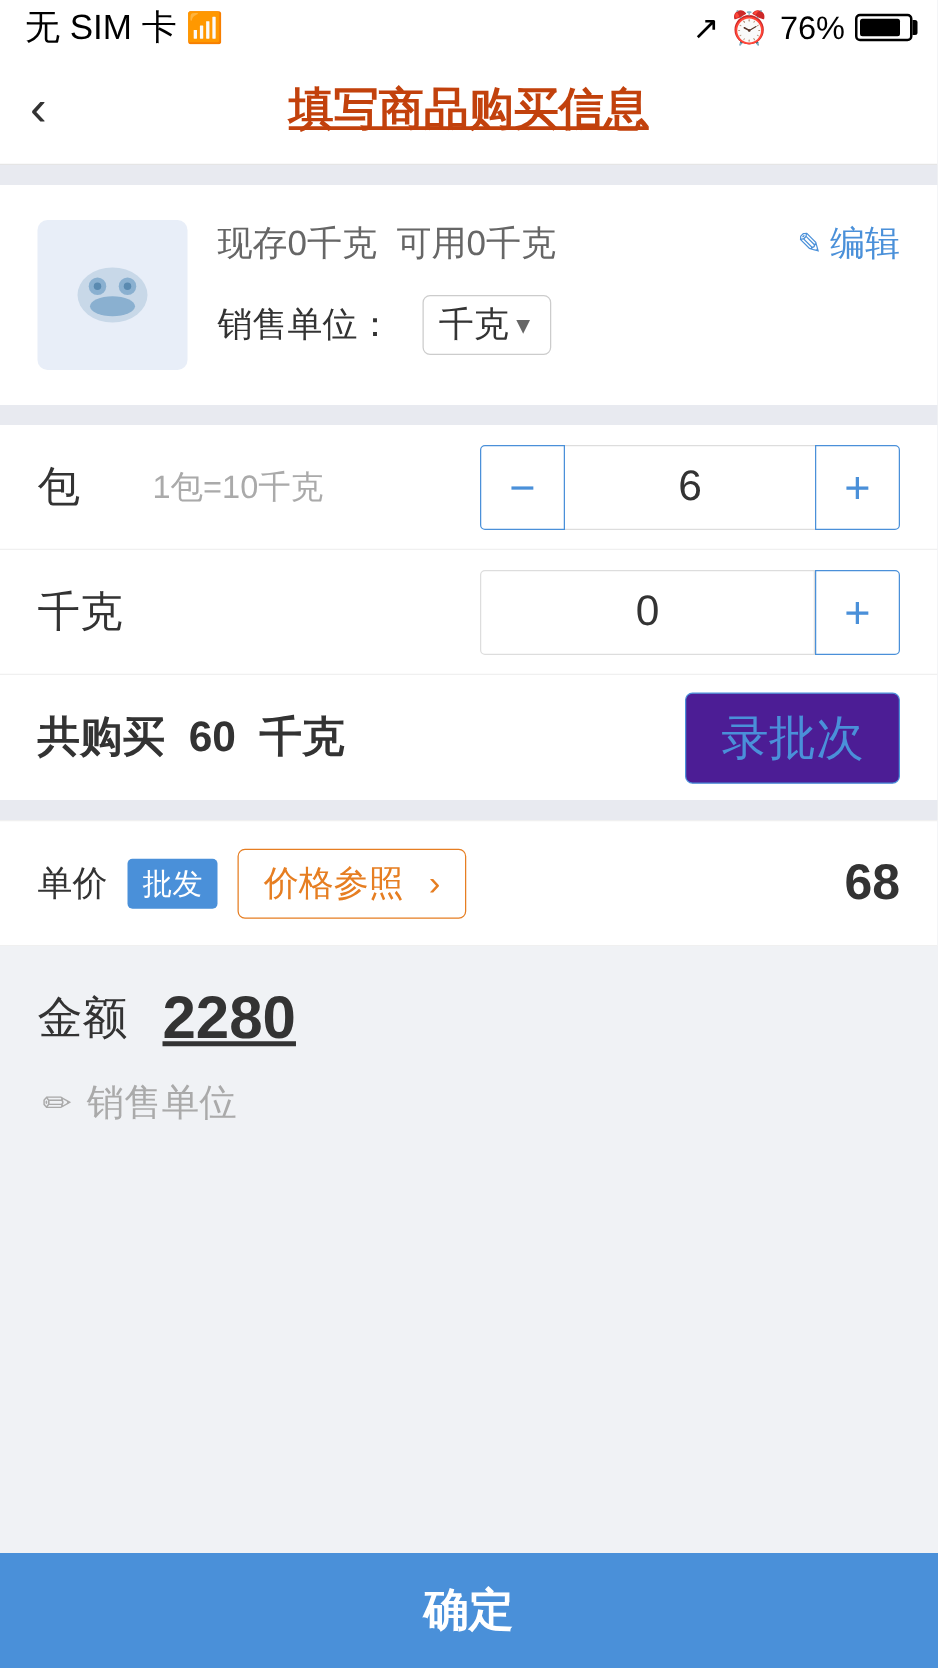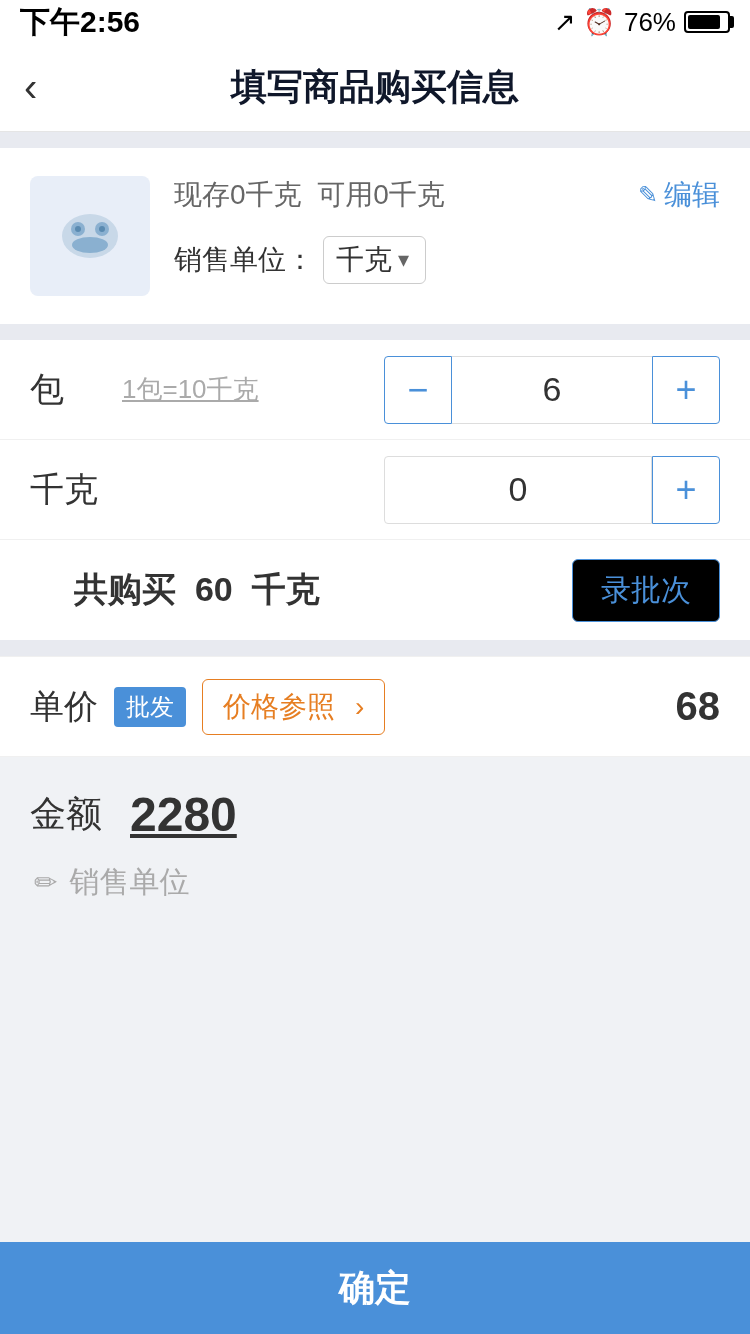--- a/index.html
+++ b/index.html
@@ -66,21 +66,22 @@
     .nav-back {
       position: absolute;
       left: 24px;
       font-size: 40px;
       color: #333;
       cursor: pointer;
     }
     .nav-title {
       font-size: 36px;
       font-weight: 600;
-      color: #0f172a;
+      color: #c2410c;
+      text-decoration: underline;
     }
 
     
     .divider {
       height: 16px;
       background: #e8eaf0;
     }
 
     
     .product-card {
@@ -111,21 +112,21 @@
       margin-bottom: 10px;
     }
     .product-stock {
       font-size: 28px;
       color: #666;
       margin-bottom: 22px;
     }
     .product-unit-row {
       display: flex;
       align-items: center;
-      gap: 9px;
+      gap: 24px;
       font-size: 28px;
       color: #333;
     }
     .unit-dropdown {
       border: 1px solid #ccc;
       border-radius: 6px;
       padding: 4px 16px 4px 12px;
       font-size: 28px;
       color: #333;
       background: #fff;
@@ -166,21 +167,20 @@
     .input-label {
       font-size: 34px;
       color: #333;
       min-width: 80px;
     }
     .input-hint {
       font-size: 26px;
       color: #aaa;
       margin-left: 12px;
       flex: 1;
-      text-decoration: underline;
     }
     .input-controls {
       display: flex;
       align-items: center;
       gap: 0;
     }
     .ctrl-btn {
       width: 68px;
       height: 68px;
       border: 1.5px solid #4a90d9;
@@ -228,54 +228,53 @@
     .summary-section {
       background: #fff;
       margin-top: 0;
     }
     .summary-row {
       display: flex;
       align-items: center;
       justify-content: space-between;
       padding: 0 30px;
       height: 100px;
-      margin-left: 44px;
     }
     .summary-text {
       font-size: 34px;
       color: #333;
     }
     .summary-text span {
       font-weight: 600;
     }
     .batch-btn {
       border: 1.5px solid #4a90d9;
       color: #4a90d9;
-      background: #000000;
+      background: #4c1d95;
       border-radius: 6px;
       padding: 10px 28px;
-      font-size: 30px;
+      font-size: 38px;
       cursor: pointer;
     }
 
     
     .price-section {
       background: #fff;
       margin-top: 0;
       border-top: 1px solid #f0f0f0;
     }
     .price-row {
       display: flex;
       align-items: center;
       padding: 0 30px;
       height: 100px;
       border-bottom: 1px solid #f0f0f0;
     }
     .price-label {
-      font-size: 34px;
+      font-size: 28px;
       color: #333;
       margin-right: 16px;
     }
     .batch-tag {
       background: #4a90d9;
       color: #fff;
       font-size: 24px;
       padding: 4px 12px;
       border-radius: 4px;
       margin-right: 16px;
@@ -351,21 +350,24 @@
       cursor: pointer;
       display: flex;
       align-items: center;
       justify-content: center;
     }
   </style>
 </head>
 <body>
 
 <div class="status-bar">
-  <div class="status-center">下午2:56</div>
+  <div class="status-left">
+    <span>无 SIM 卡</span>
+    <span class="wifi-icon">📶</span>
+  </div>
   <div class="status-right">
     <span>↗</span>
     <span>⏰</span>
     <span>76%</span>
     <span class="battery-bar">
       <span class="battery-fill"></span>
     </span>
   </div>
 </div>
 

